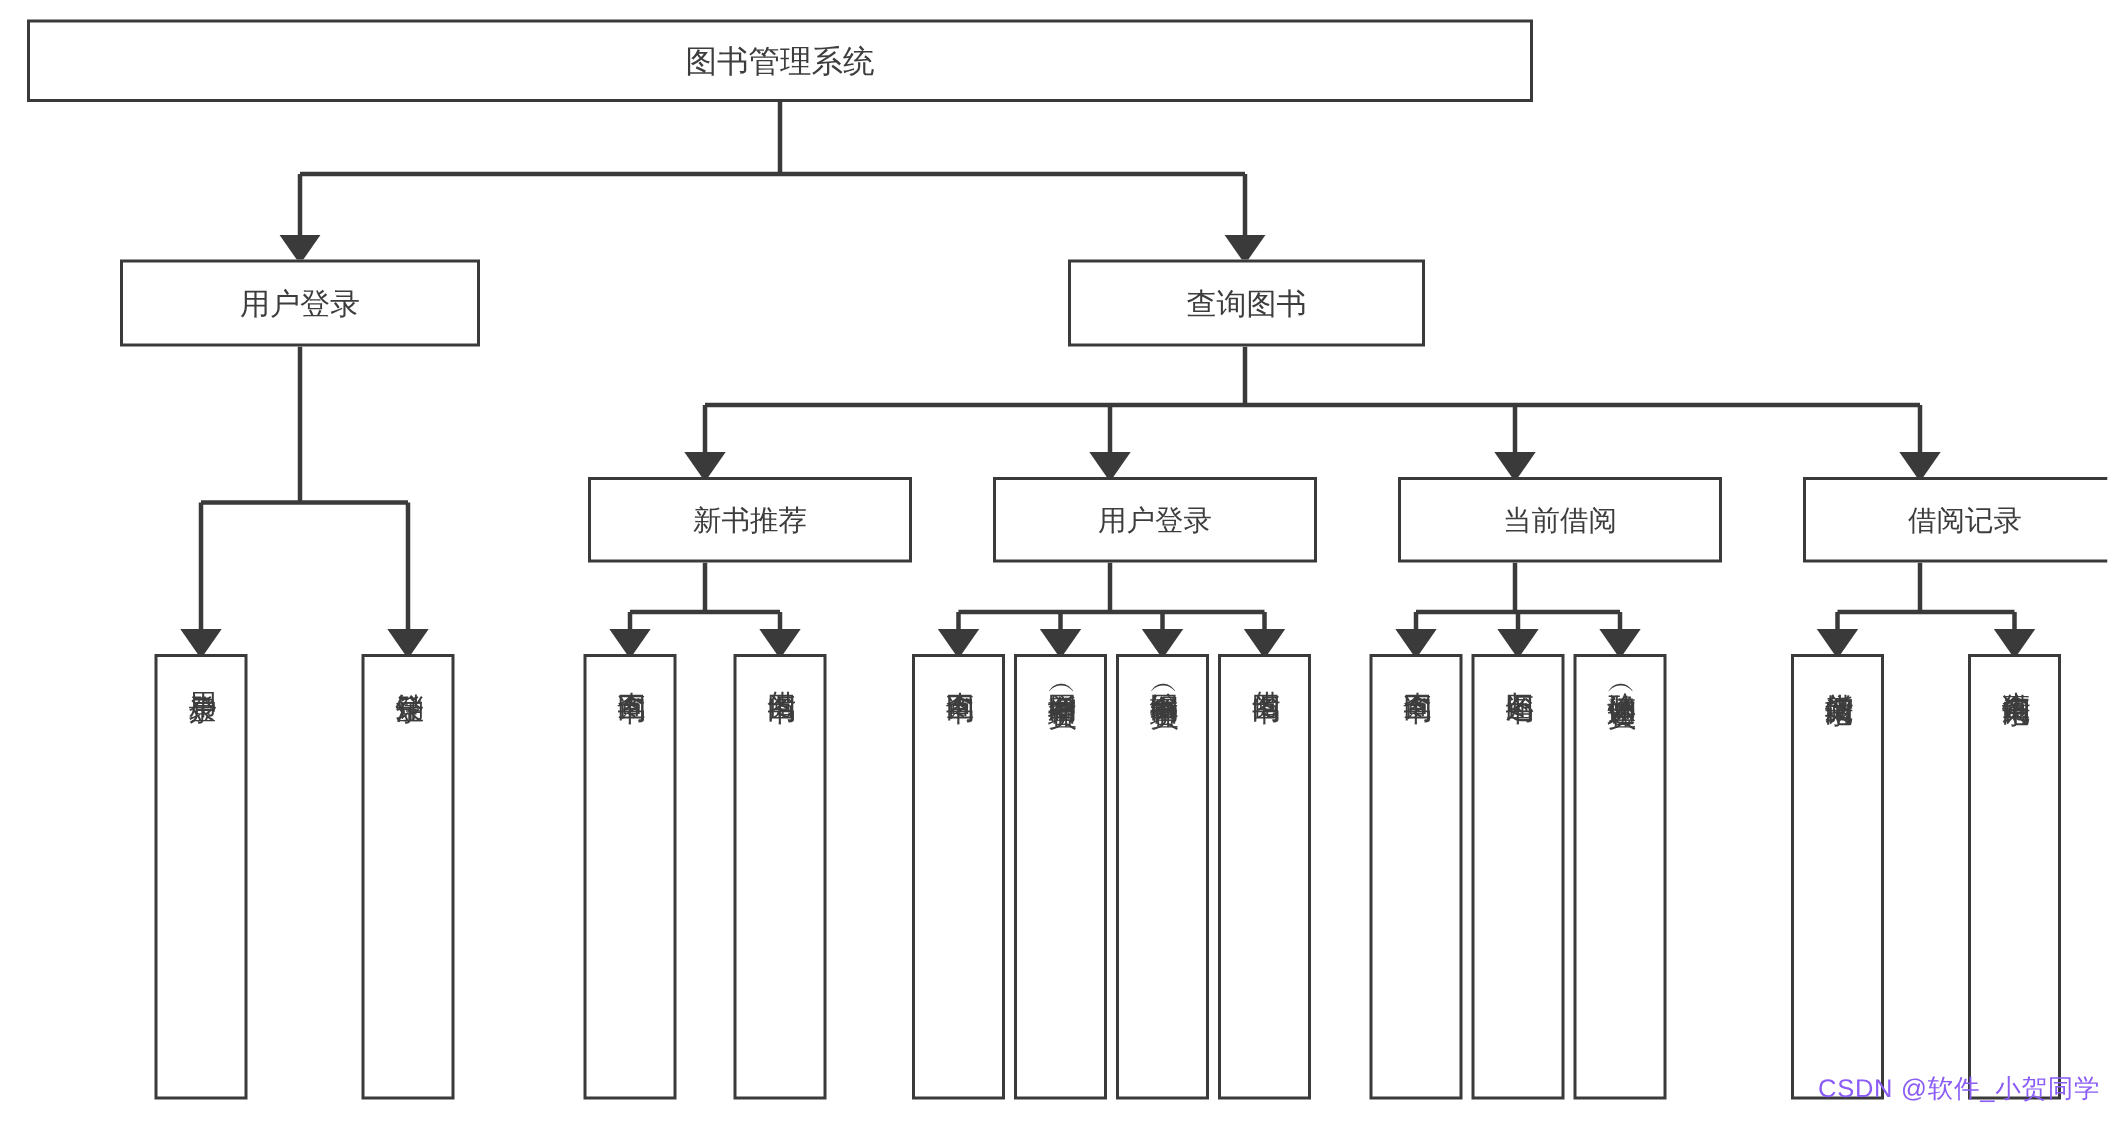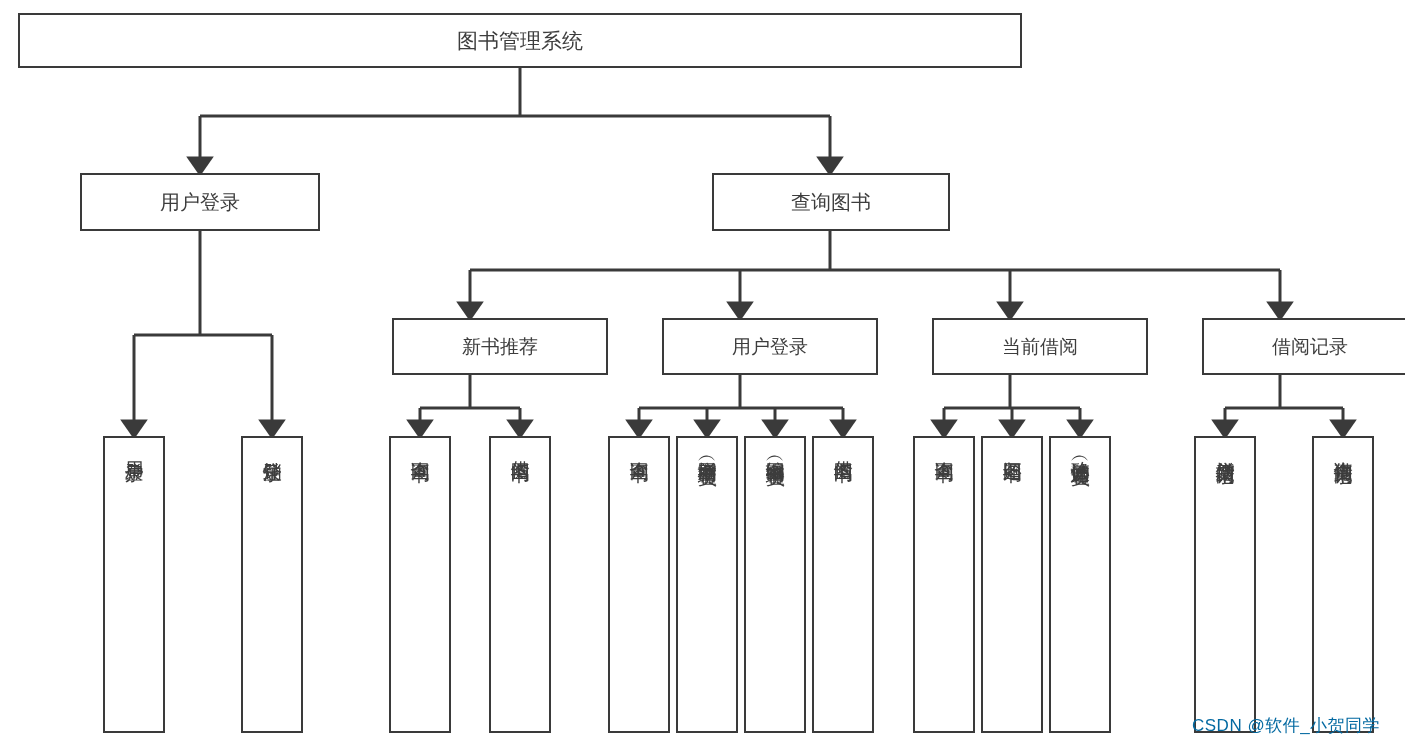--- a/index.html
+++ b/index.html
@@ -56,23 +56,24 @@
     text-orientation: upright;
     font-size: 19px;
     line-height: 1.18;
     letter-spacing: 1px;
     color: #3d3d3d;
     white-space: nowrap;
   }
   .watermark {
     position: absolute;
     font-size: 17px;
-    color: #0369a1;
+    color: #8b5cf6;
     white-space: nowrap;
     letter-spacing: 0.5px;
+    margin-left: 20px;
   }
 </style>
 </head>
 <body>
 
 <div id="canvas">
 
   <svg class="connectors" viewBox="0 0 1405 747" xmlns="http://www.w3.org/2000/svg">
     <defs>
       <marker id="arrow" markerWidth="10" markerHeight="10" refX="3.2" refY="5" orient="auto" markerUnits="strokeWidth">

